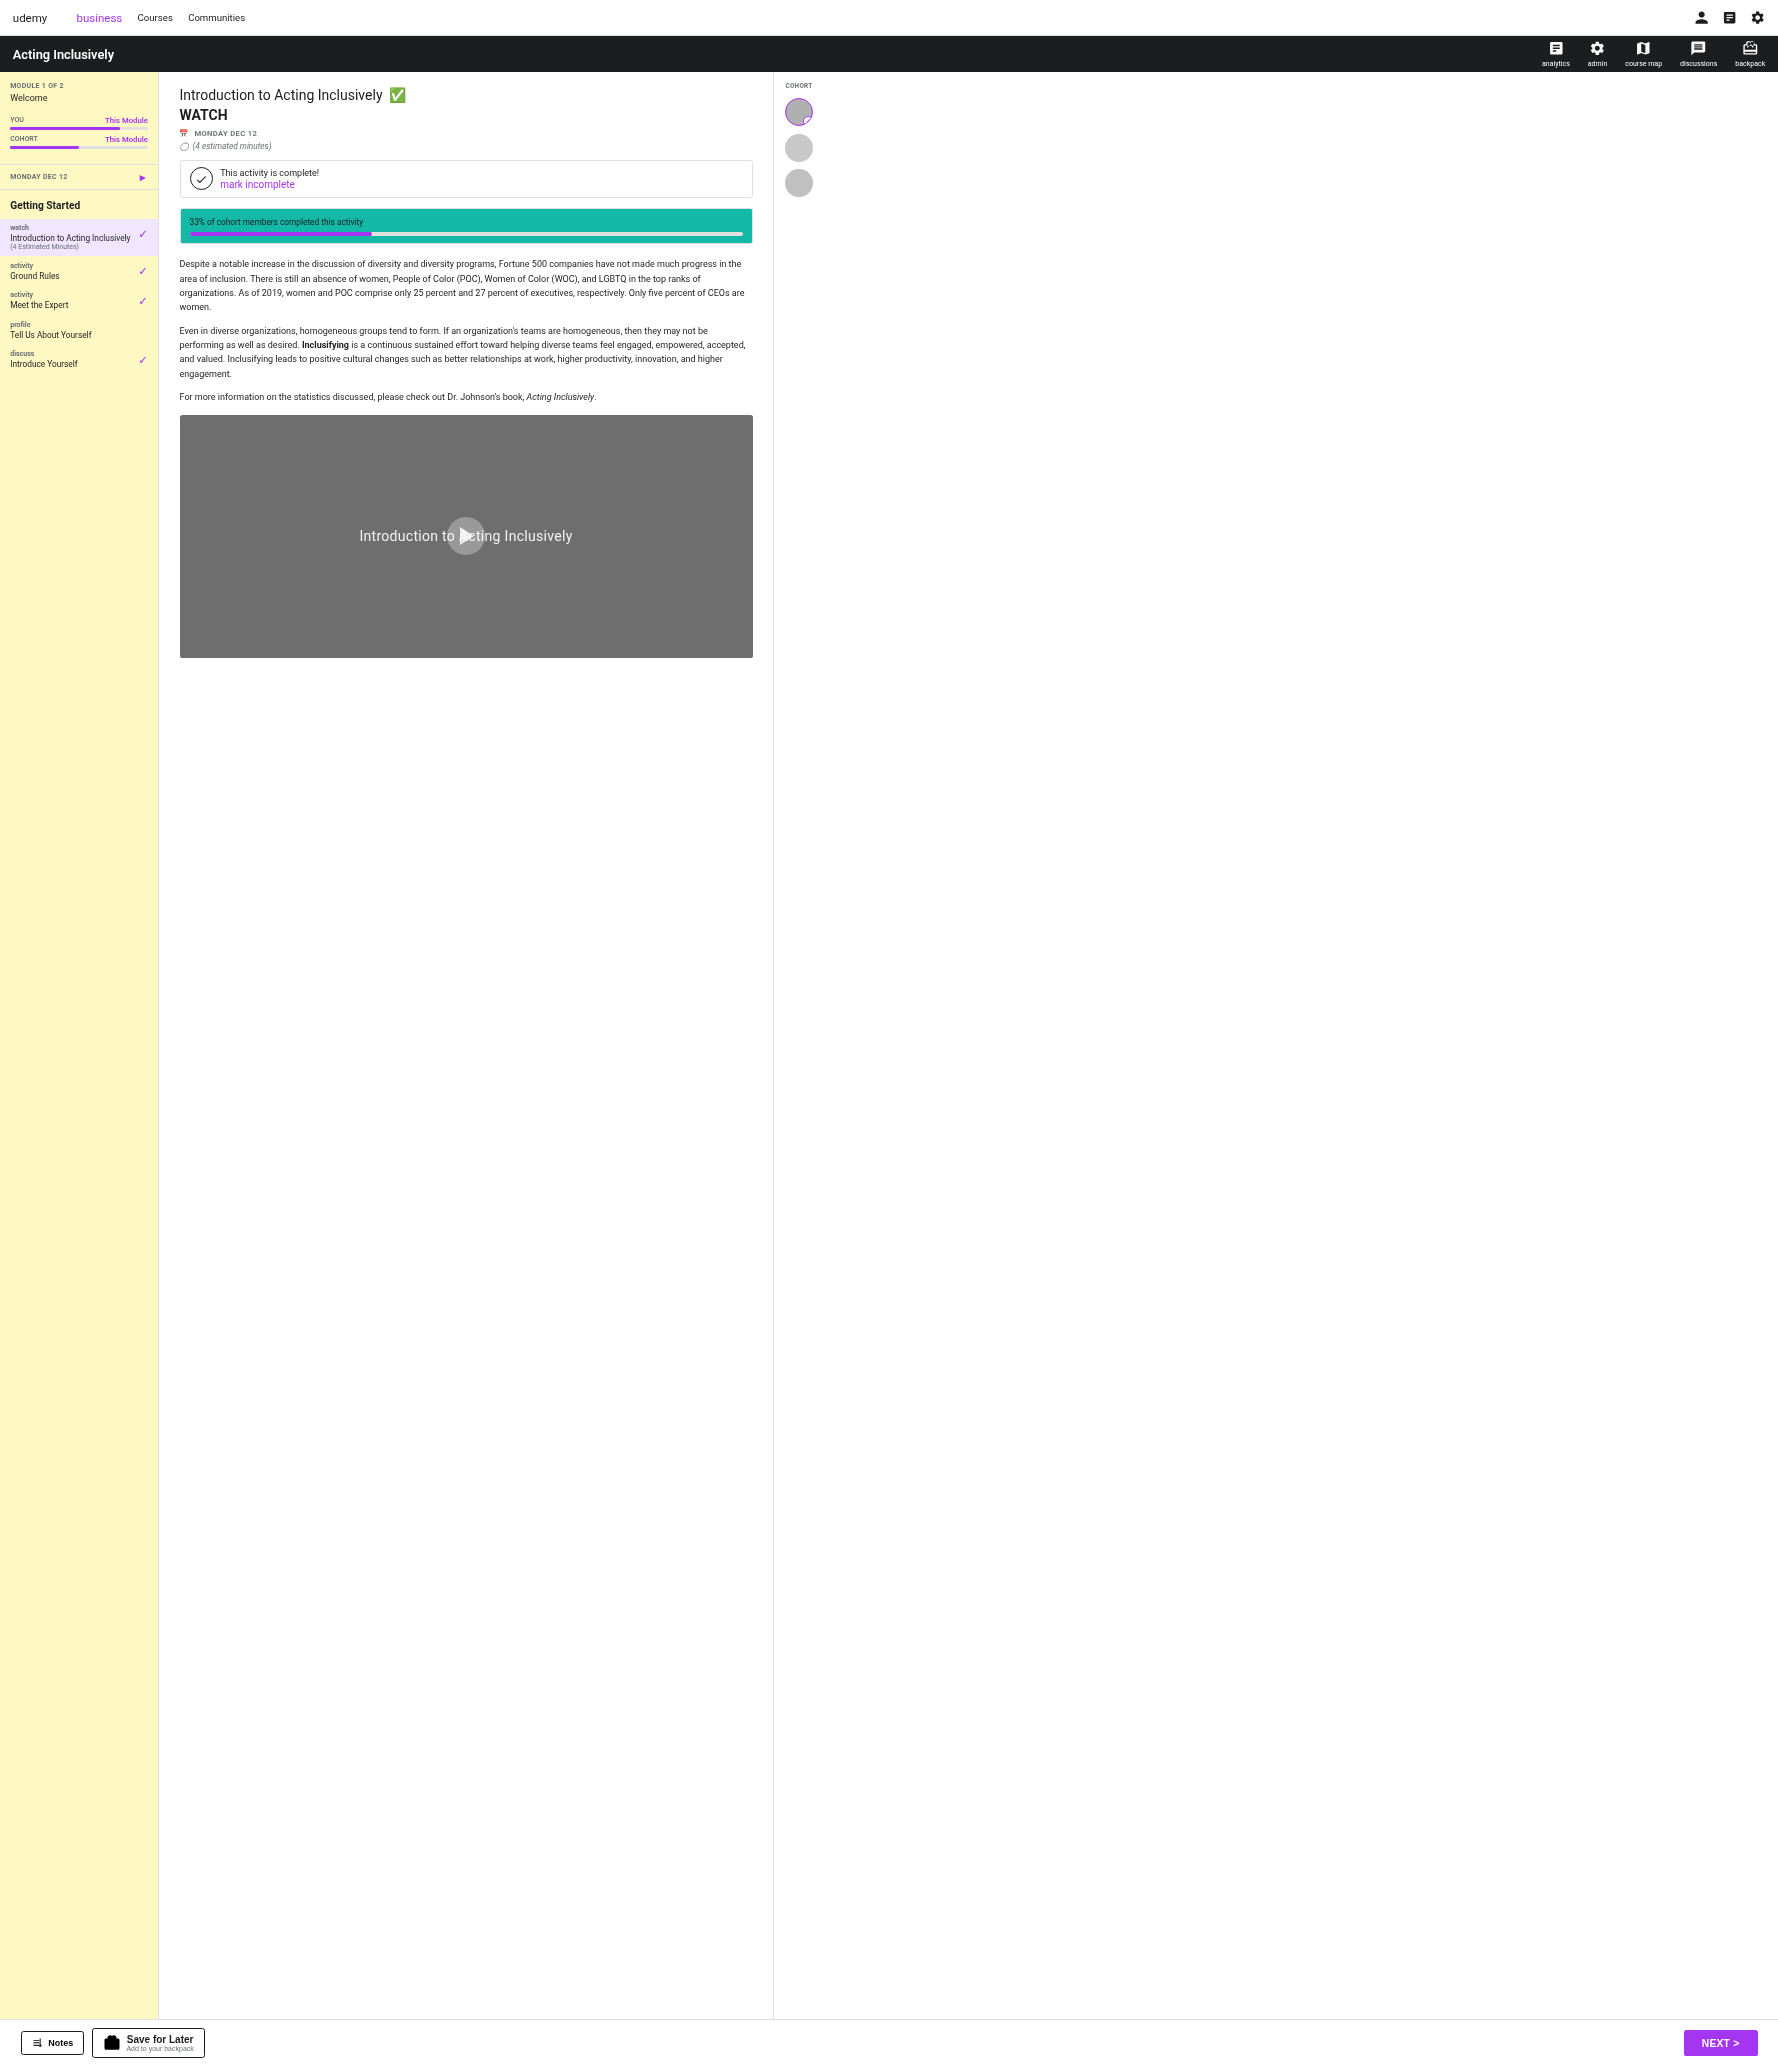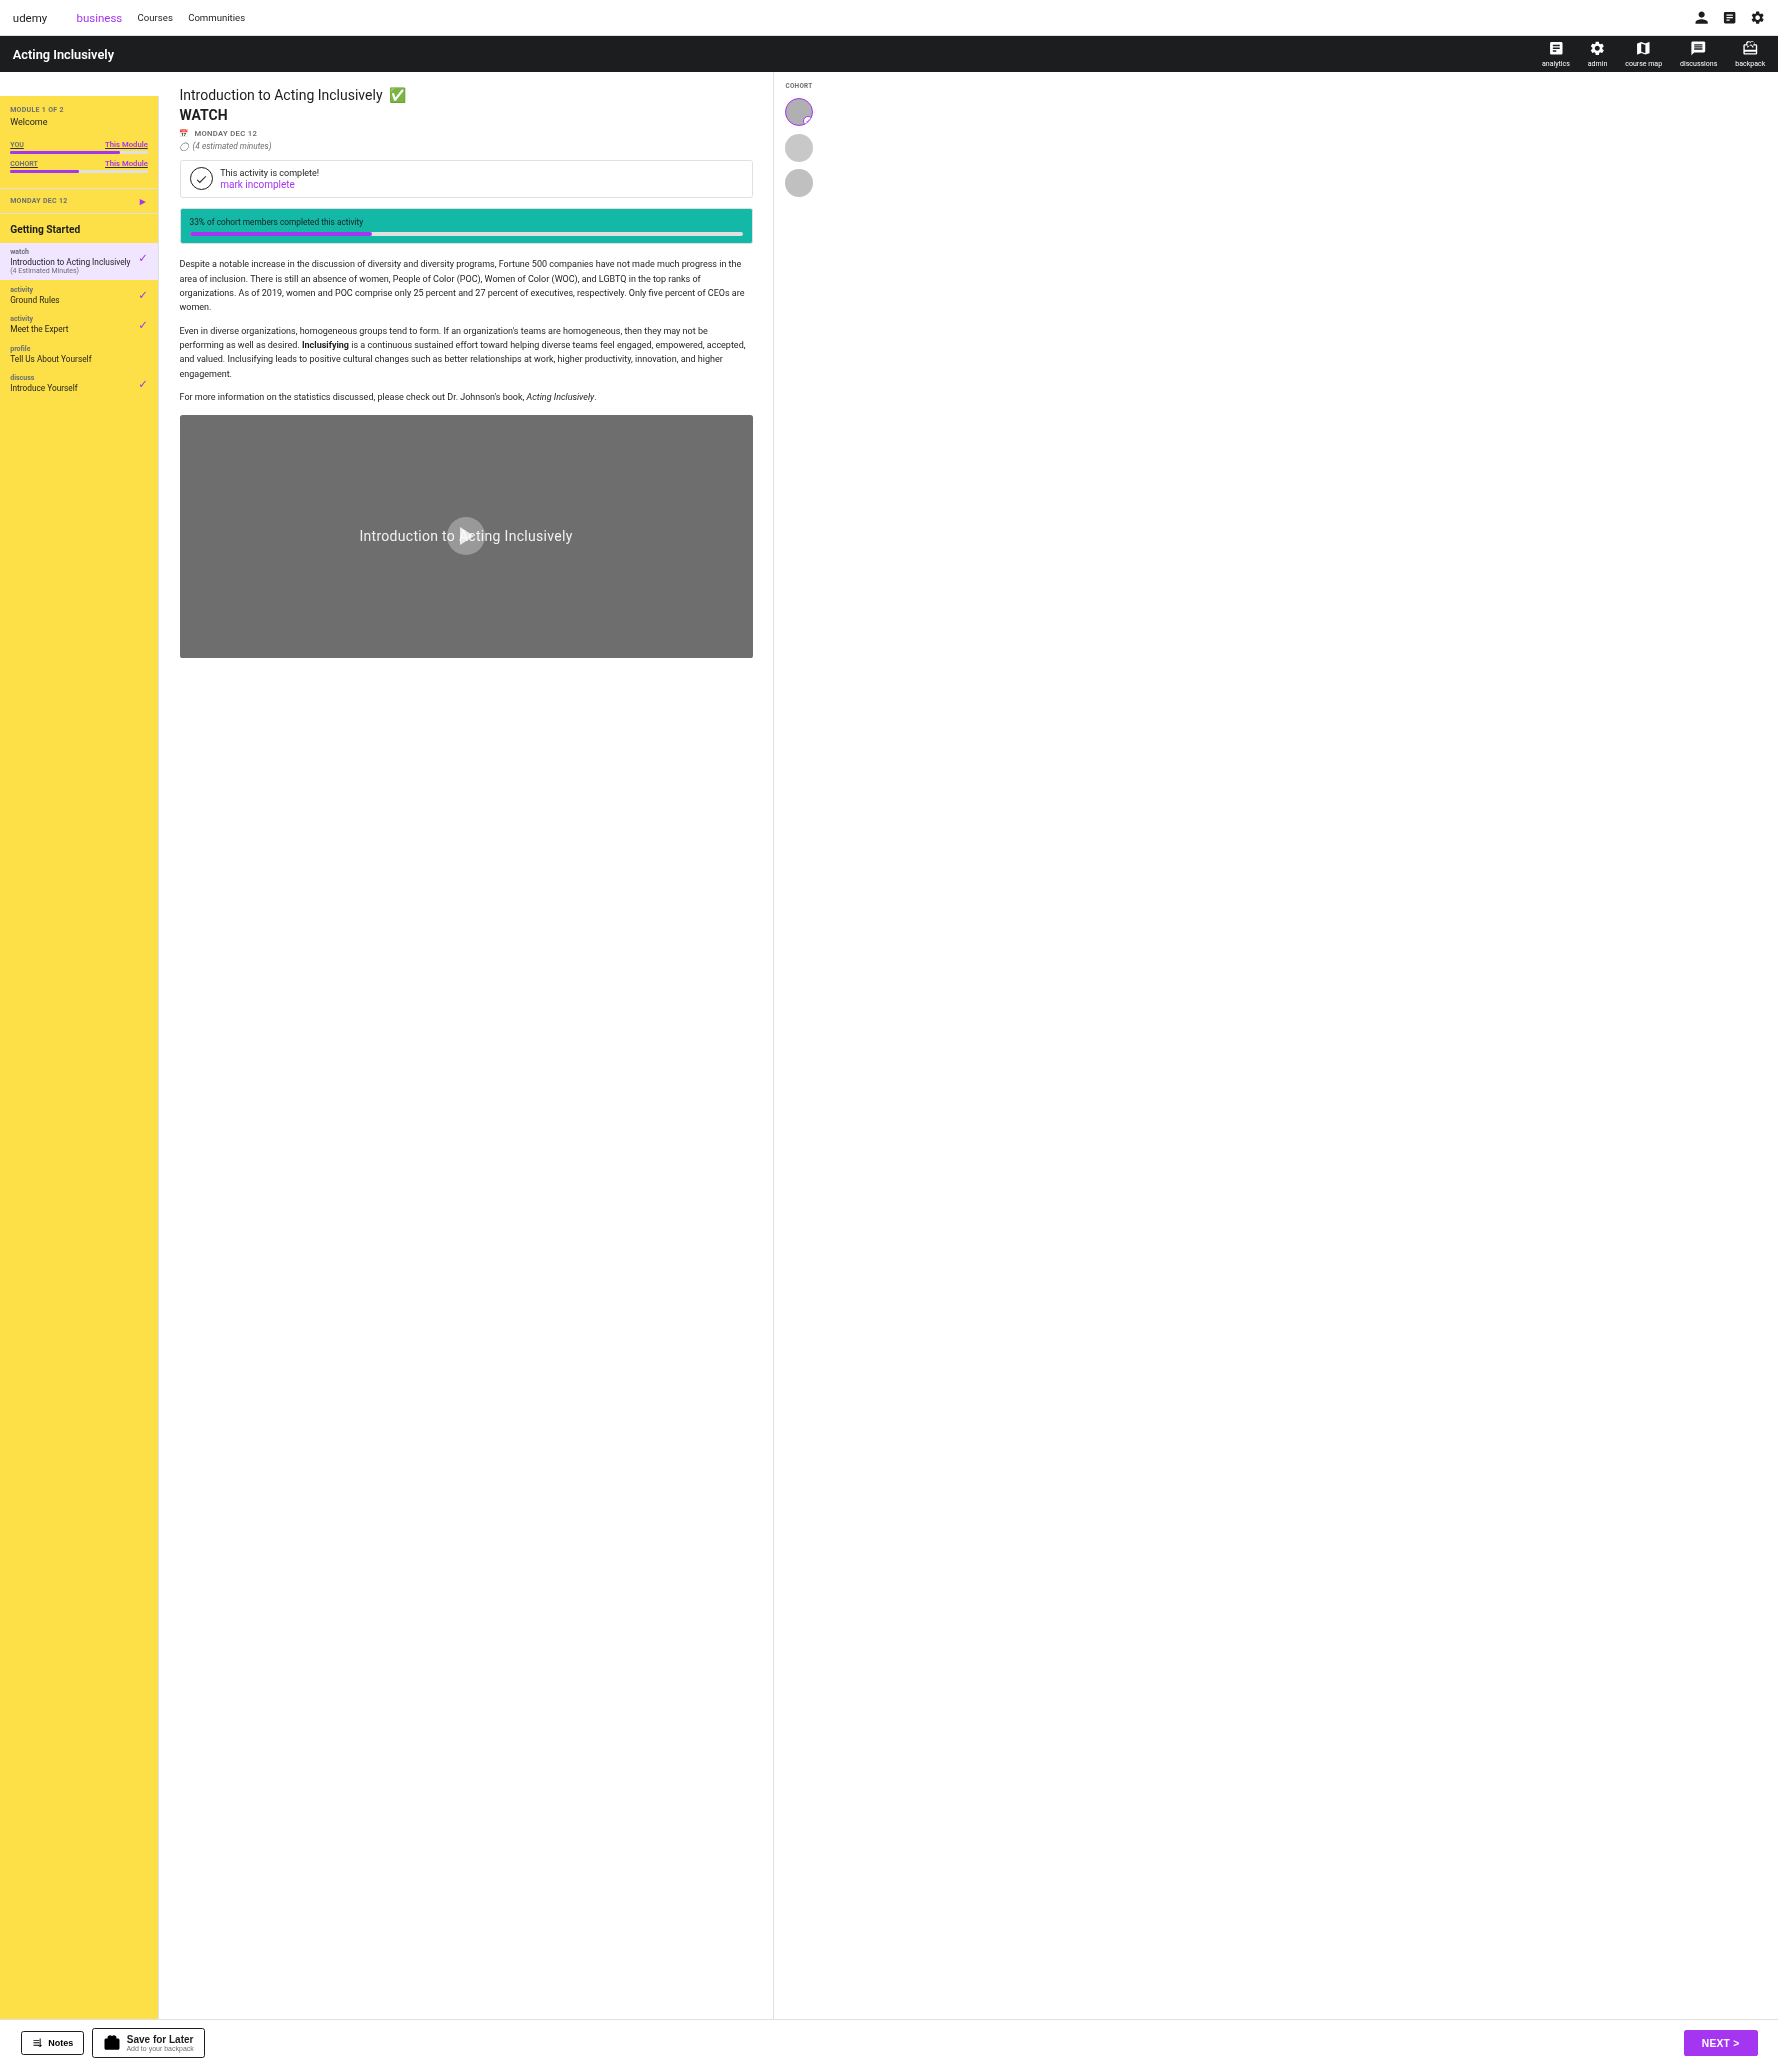--- a/index.html
+++ b/index.html
@@ -25,25 +25,25 @@
     }
     .course-title { font-size: 12.8px; font-weight: 600; }
     .course-nav-icons { display: flex; gap: 18px; align-items: center; }
     .course-nav-item { display: flex; flex-direction: column; align-items: center; gap: 2.6px; cursor: pointer; color: #fff; font-size: 7px; }
     .course-nav-item svg { width: 16.6px; height: 16.6px; }
 
     
     .main-layout { display: flex; min-height: calc(100vh - 72px); position: relative; }
 
     
-    .sidebar { width: 159px; min-width: 159px; background: #fde047; border-right: 0.6px solid #e0e0e0; padding: 10.2px 0; margin-top: 24px; }
+    .sidebar { width: 159px; min-width: 159px; background: #fef9c3; border-right: 0.6px solid #e0e0e0; padding: 10.2px 0; }
     .module-label { font-size: 7px; font-weight: 700; text-transform: uppercase; color: #6a6f73; padding: 0 10.2px; letter-spacing: 0.3px; }
     .welcome-label { font-size: 9px; color: #1c1d1f; padding: 2.6px 10.2px 7.7px; }
     .progress-section { padding: 5.1px 10.2px; }
-    .progress-row { display: flex; align-items: flex-end; justify-content: space-between; margin-bottom: 2.6px; text-decoration: underline; }
+    .progress-row { display: flex; align-items: flex-start; justify-content: space-between; margin-bottom: 2.6px; }
     .progress-label { font-size: 7px; color: #6a6f73; text-transform: uppercase; font-weight: 600; }
     .progress-value { font-size: 7.7px; color: #a435f0; font-weight: 600; }
     .progress-bar-bg { height: 2.6px; background: #e0e0e0; border-radius: 1.3px; margin-bottom: 5.1px; }
     .progress-bar-fill { height: 2.6px; border-radius: 1.3px; background: #a435f0; }
     .you-fill { width: 80%; }
     .cohort-fill { width: 50%; }
     .date-row { display: flex; align-items: center; justify-content: space-between; padding: 6.4px 10.2px; border-top: 0.6px solid #e0e0e0; border-bottom: 0.6px solid #e0e0e0; margin: 5.1px 0; }
     .date-label { font-size: 7px; font-weight: 700; text-transform: uppercase; letter-spacing: 0.3px; color: #6a6f73; }
     .date-arrow { color: #a435f0; font-size: 10.2px; cursor: pointer; }
     .section-title { font-size: 10.2px; font-weight: 700; padding: 5.1px 10.2px 7.7px; color: #1c1d1f; }

